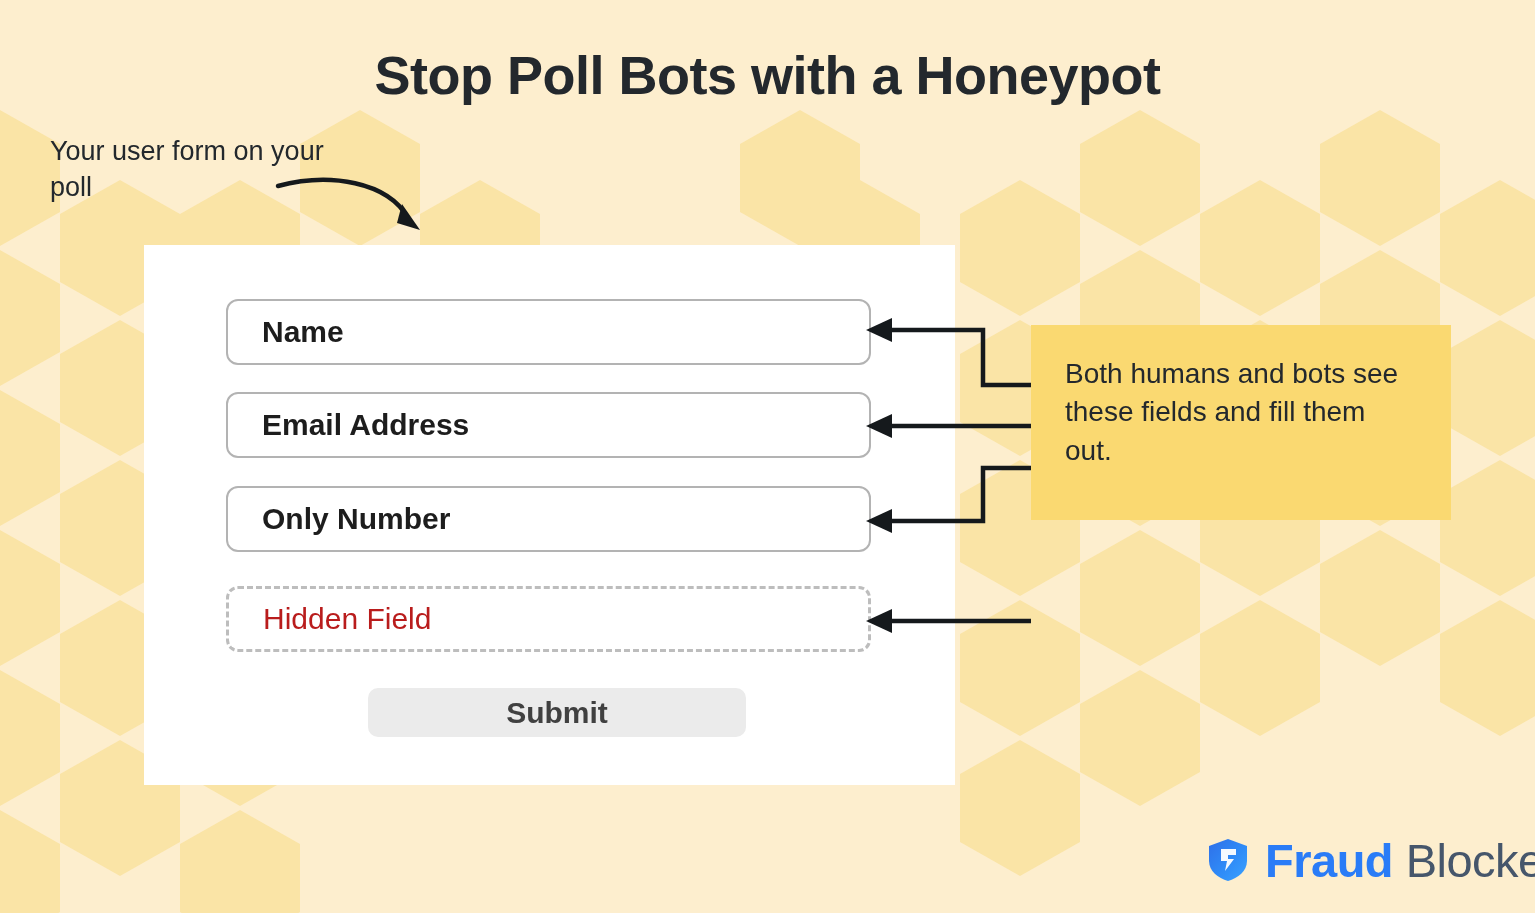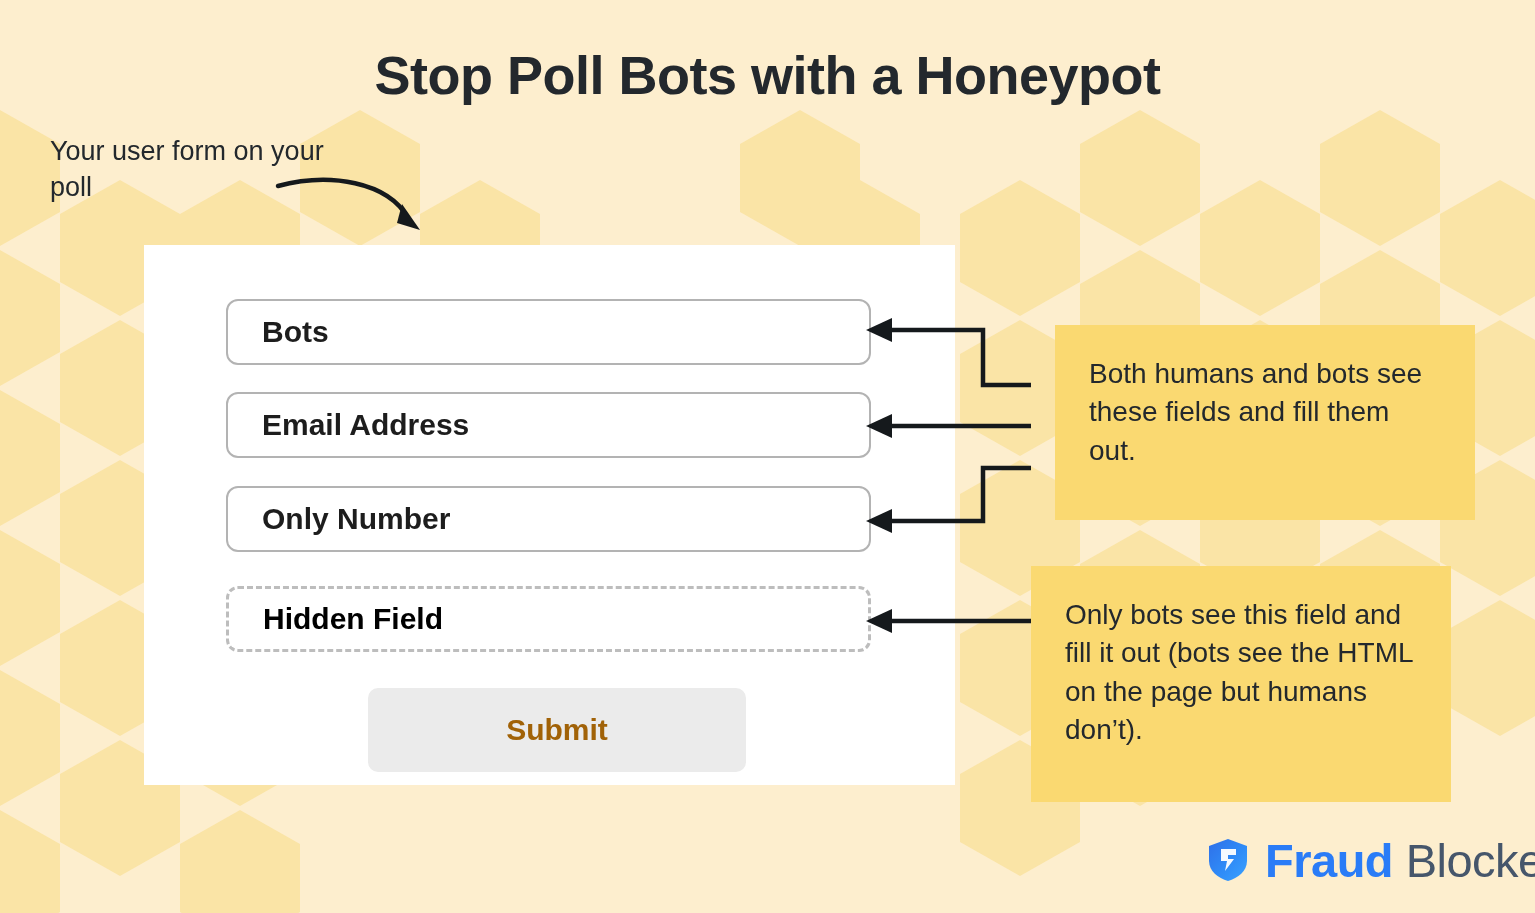--- a/index.html
+++ b/index.html
@@ -108,57 +108,56 @@
     width: 645px;
     height: 66px;
     box-sizing: border-box;
     border: 3px dashed #bdbdbd;
     border-radius: 12px;
     background: #ffffff;
     display: flex;
     align-items: center;
     padding-left: 34px;
     font-size: 30px;
-    font-weight: bold;
-    color: #000000;
+    font-weight: normal;
+    color: #b91c1c;
   }
 
   #submit-button {
     position: absolute;
     left: 224px;
     top: 443px;
     width: 378px;
-    height: 84px;
+    height: 49px;
     border: none;
     border-radius: 10px;
     background: #ebebeb;
     font-family: "Liberation Sans", sans-serif;
     font-size: 30px;
     font-weight: bold;
-    color: #a16207;
+    color: #404040;
     cursor: pointer;
   }
 
   
   .callout {
     position: absolute;
     background: #fad971;
     z-index: 5;
     font-size: 28px;
     line-height: 1.37;
     color: #23282d;
     box-sizing: border-box;
     padding: 30px 34px;
   }
   #callout-visible {
     left: 1031px;
     top: 325px;
     width: 420px;
     height: 195px;
-    margin-left: 24px;
   }
   #callout-hidden {
     left: 1031px;
     top: 566px;
     width: 420px;
     height: 236px;
   }
 
   
   #connectors {
@@ -270,36 +269,35 @@
 
     <path d="M1031,468 L983,468 L983,521 L890,521" fill="none" stroke="#15191c" stroke-width="4.5"></path>
     <polygon points="892,509 866,521 892,533" fill="#15191c"></polygon>
 
     <path d="M1031,621 L890,621" fill="none" stroke="#15191c" stroke-width="4.5"></path>
     <polygon points="892,609 866,621 892,633" fill="#15191c"></polygon>
   </svg>
 
   <div id="form-card">
     <div class="field" id="field-name">
-      <span>Bots</span>
+      <span>Name</span>
     </div>
     <div class="field" id="field-email">
       <span>Email Address</span>
     </div>
     <div class="field" id="field-phone">
       <span>Only Number</span>
     </div>
     <div id="field-hidden">
       <span>Hidden Field</span>
     </div>
     <button id="submit-button">Submit</button>
   </div>
 
   <div class="callout" id="callout-visible">Both humans and bots see these fields and fill them out.</div>
-  <div class="callout" id="callout-hidden">Only bots see this field and fill it out (bots see the HTML on the page but humans don’t).</div>
 
   <div id="logo">
     <svg id="logo-shield" viewBox="0 0 46 46">
       <defs>
         <linearGradient id="shieldgrad" x1="0" y1="0" x2="1" y2="1">
           <stop offset="0%" stop-color="#2f6fe8"></stop>
           <stop offset="55%" stop-color="#2f8bf7"></stop>
           <stop offset="100%" stop-color="#3aa2ff"></stop>
         </linearGradient>
       </defs>

